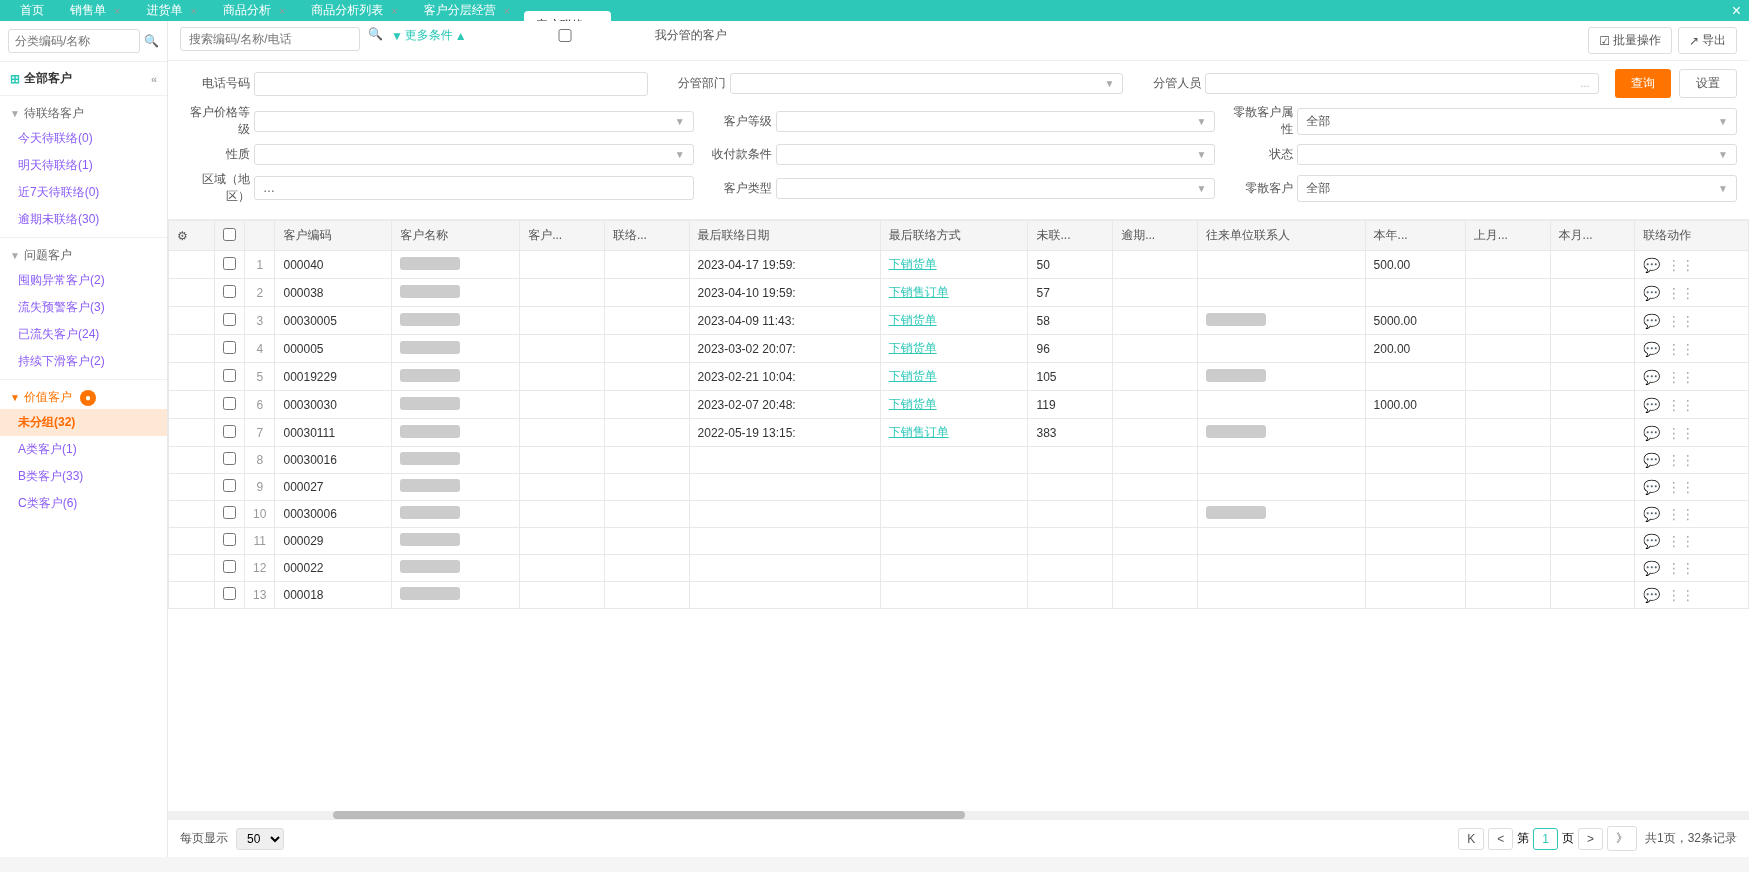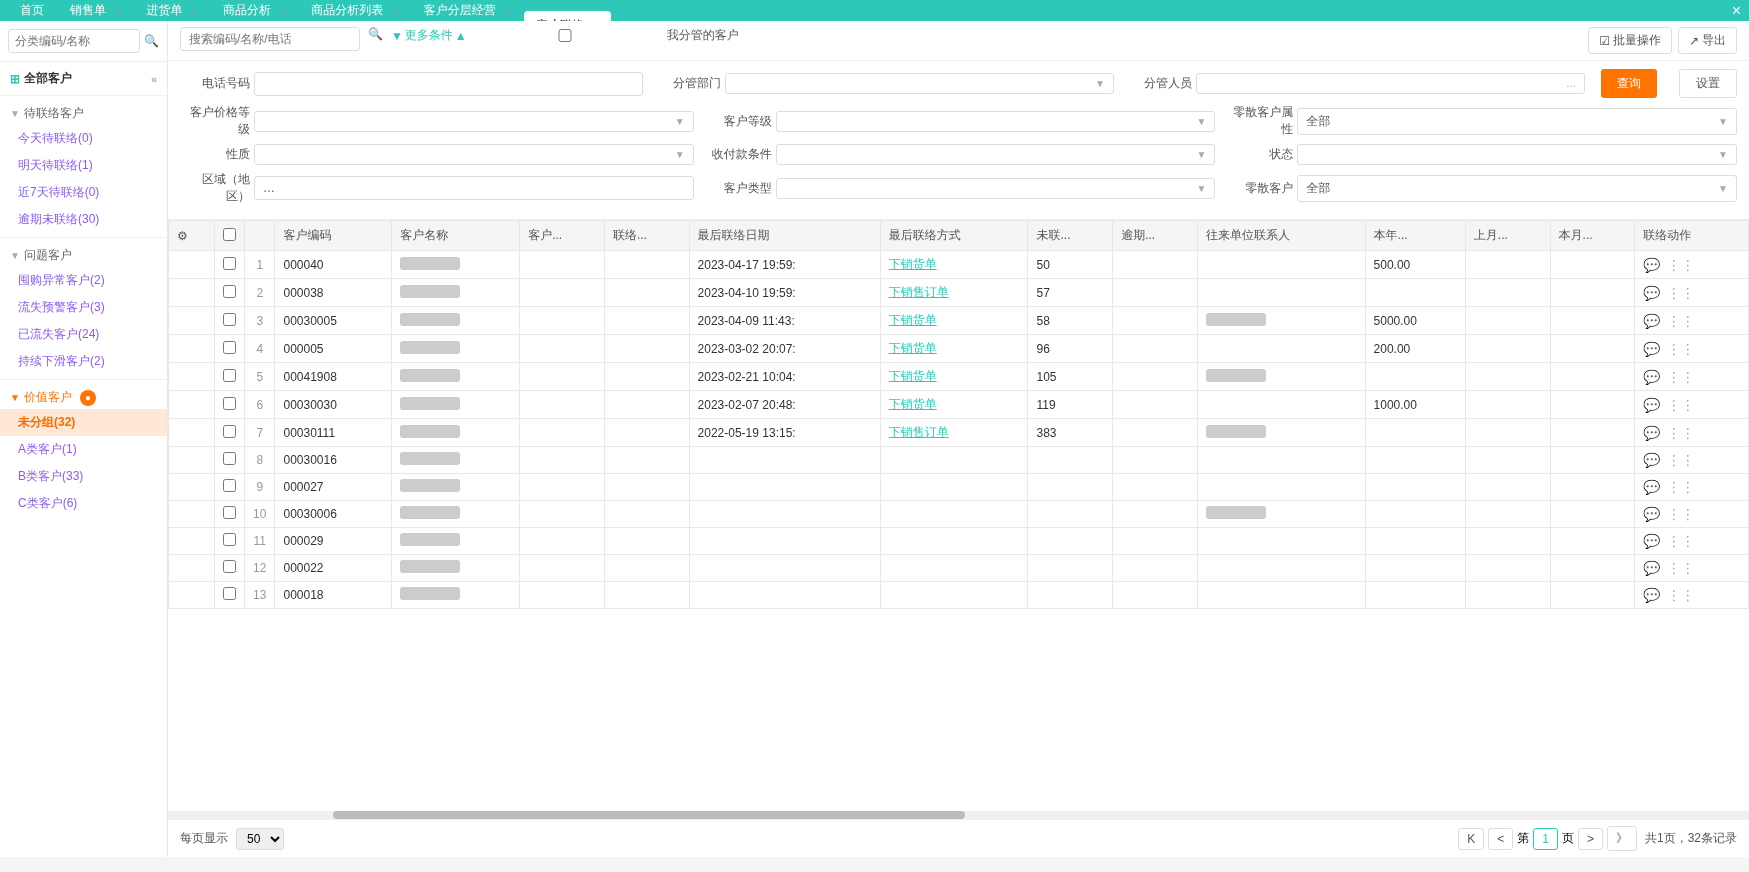--- a/index.html
+++ b/index.html
@@ -33,21 +33,21 @@
     .sidebar-divider { height: 1px; background: #f0f0f0; margin: 4px 0; }
 
     
     .content-area { flex: 1; display: flex; flex-direction: column; overflow: hidden; background: #f5f5f5; }
 
     
     .filter-bar { background: #fff; padding: 6px 12px; display: flex; align-items: flex-start; gap: 8px; border-bottom: 1px solid #eee; flex-shrink: 0; }
     .filter-bar input { border: 1px solid #ddd; border-radius: 3px; padding: 4px 8px; width: 180px; outline: none; font-size: 12px; }
     .filter-search-icon { color: #aaa; cursor: pointer; }
     .filter-more { color: #2ec8b8; cursor: pointer; display: flex; align-items: center; gap: 2px; }
-    .filter-my-customer { display: flex; align-items: center; gap: 12px; color: #555; cursor: pointer; }
+    .filter-my-customer { display: flex; align-items: center; gap: 0; color: #555; cursor: pointer; }
     .filter-actions { margin-left: auto; display: flex; gap: 6px; align-items: center; }
     .btn-batch { border: 1px solid #ddd; background: #fff; padding: 4px 10px; border-radius: 3px; cursor: pointer; color: #555; display: flex; align-items: center; gap: 3px; }
     .btn-export { border: 1px solid #ddd; background: #fff; padding: 4px 10px; border-radius: 3px; cursor: pointer; color: #555; display: flex; align-items: center; gap: 3px; }
 
     
     .extended-filter { background: #fff; padding: 8px 12px; border-bottom: 1px solid #eee; flex-shrink: 0; }
     .filter-row { display: flex; align-items: center; gap: 8px; margin-bottom: 6px; }
     .filter-label { color: #555; width: 70px; text-align: right; flex-shrink: 0; }
     .filter-field { display: flex; align-items: center; flex: 1; min-width: 0; }
     .filter-field input { border: 1px solid #ddd; border-radius: 3px; padding: 4px 8px; width: 100%; outline: none; font-size: 12px; }
@@ -237,21 +237,21 @@
           <div class="filter-select">
             <span class="chevron">▼</span>
           </div>
         </div>
         <div class="filter-col" style="flex:1">
           <span class="filter-label">分管人员</span>
           <div class="filter-select">
             <span class="chevron">…</span>
           </div>
         </div>
-        <div style="display:flex;gap:22px;margin-left:8px">
+        <div style="display:flex;gap:8px;margin-left:8px">
           <button class="btn-query">查询</button>
           <button class="btn-reset">设置</button>
         </div>
       </div>
 
       <div class="filter-row">
         <div class="filter-col" style="flex:1">
           <span class="filter-label">客户价格等级</span>
           <div class="filter-select">
             <span class="chevron">▼</span>
@@ -428,21 +428,21 @@
         <div class="action-icons">
           <span class="action-icon">💬</span>
           <span class="action-icon">⋮⋮</span>
         </div>
       </td>
     </tr>
             <tr>
       <td></td>
       <td class="checkbox-cell"><input type="checkbox" style=""></td>
       <td class="row-num">5</td>
-      <td>00041908</td>
+      <td>00019229</td>
       <td><span class="blurred" style="background:#ccc;display:inline-block;width:60px;height:13px;border-radius:3px;"></span></td>
       <td></td>
       <td></td>
       <td>2023-02-21 10:04:</td>
       <td><span class="link-cell">下销货单</span></td>
       <td>105</td>
       <td></td>
       <td><span style="background:#ccc;display:inline-block;width:60px;height:13px;border-radius:3px;"></span></td>
       <td></td>
       <td></td>

